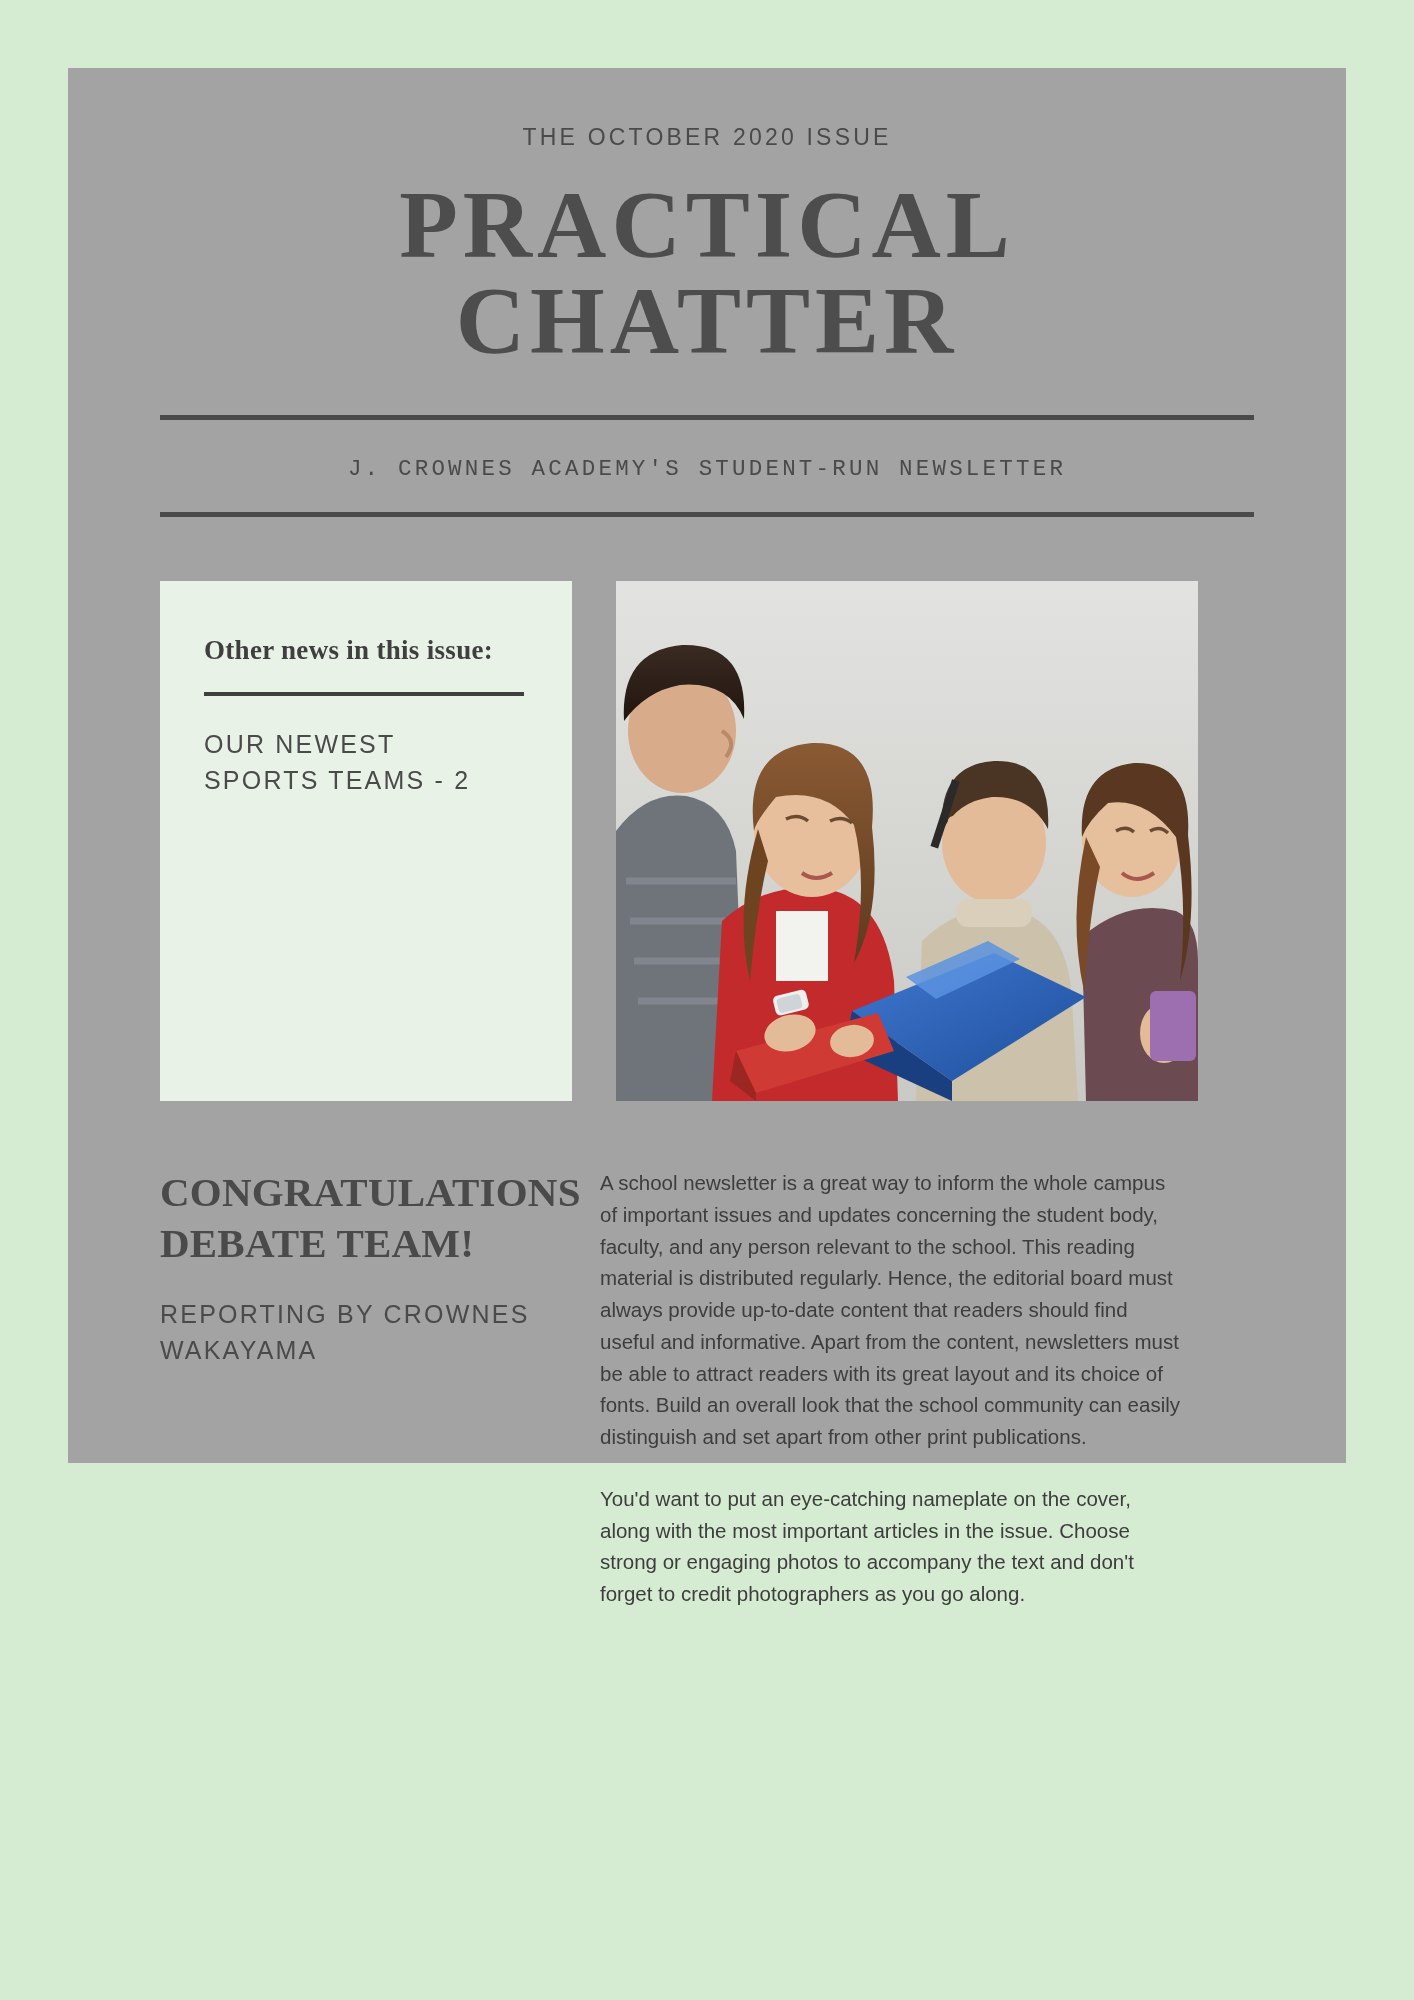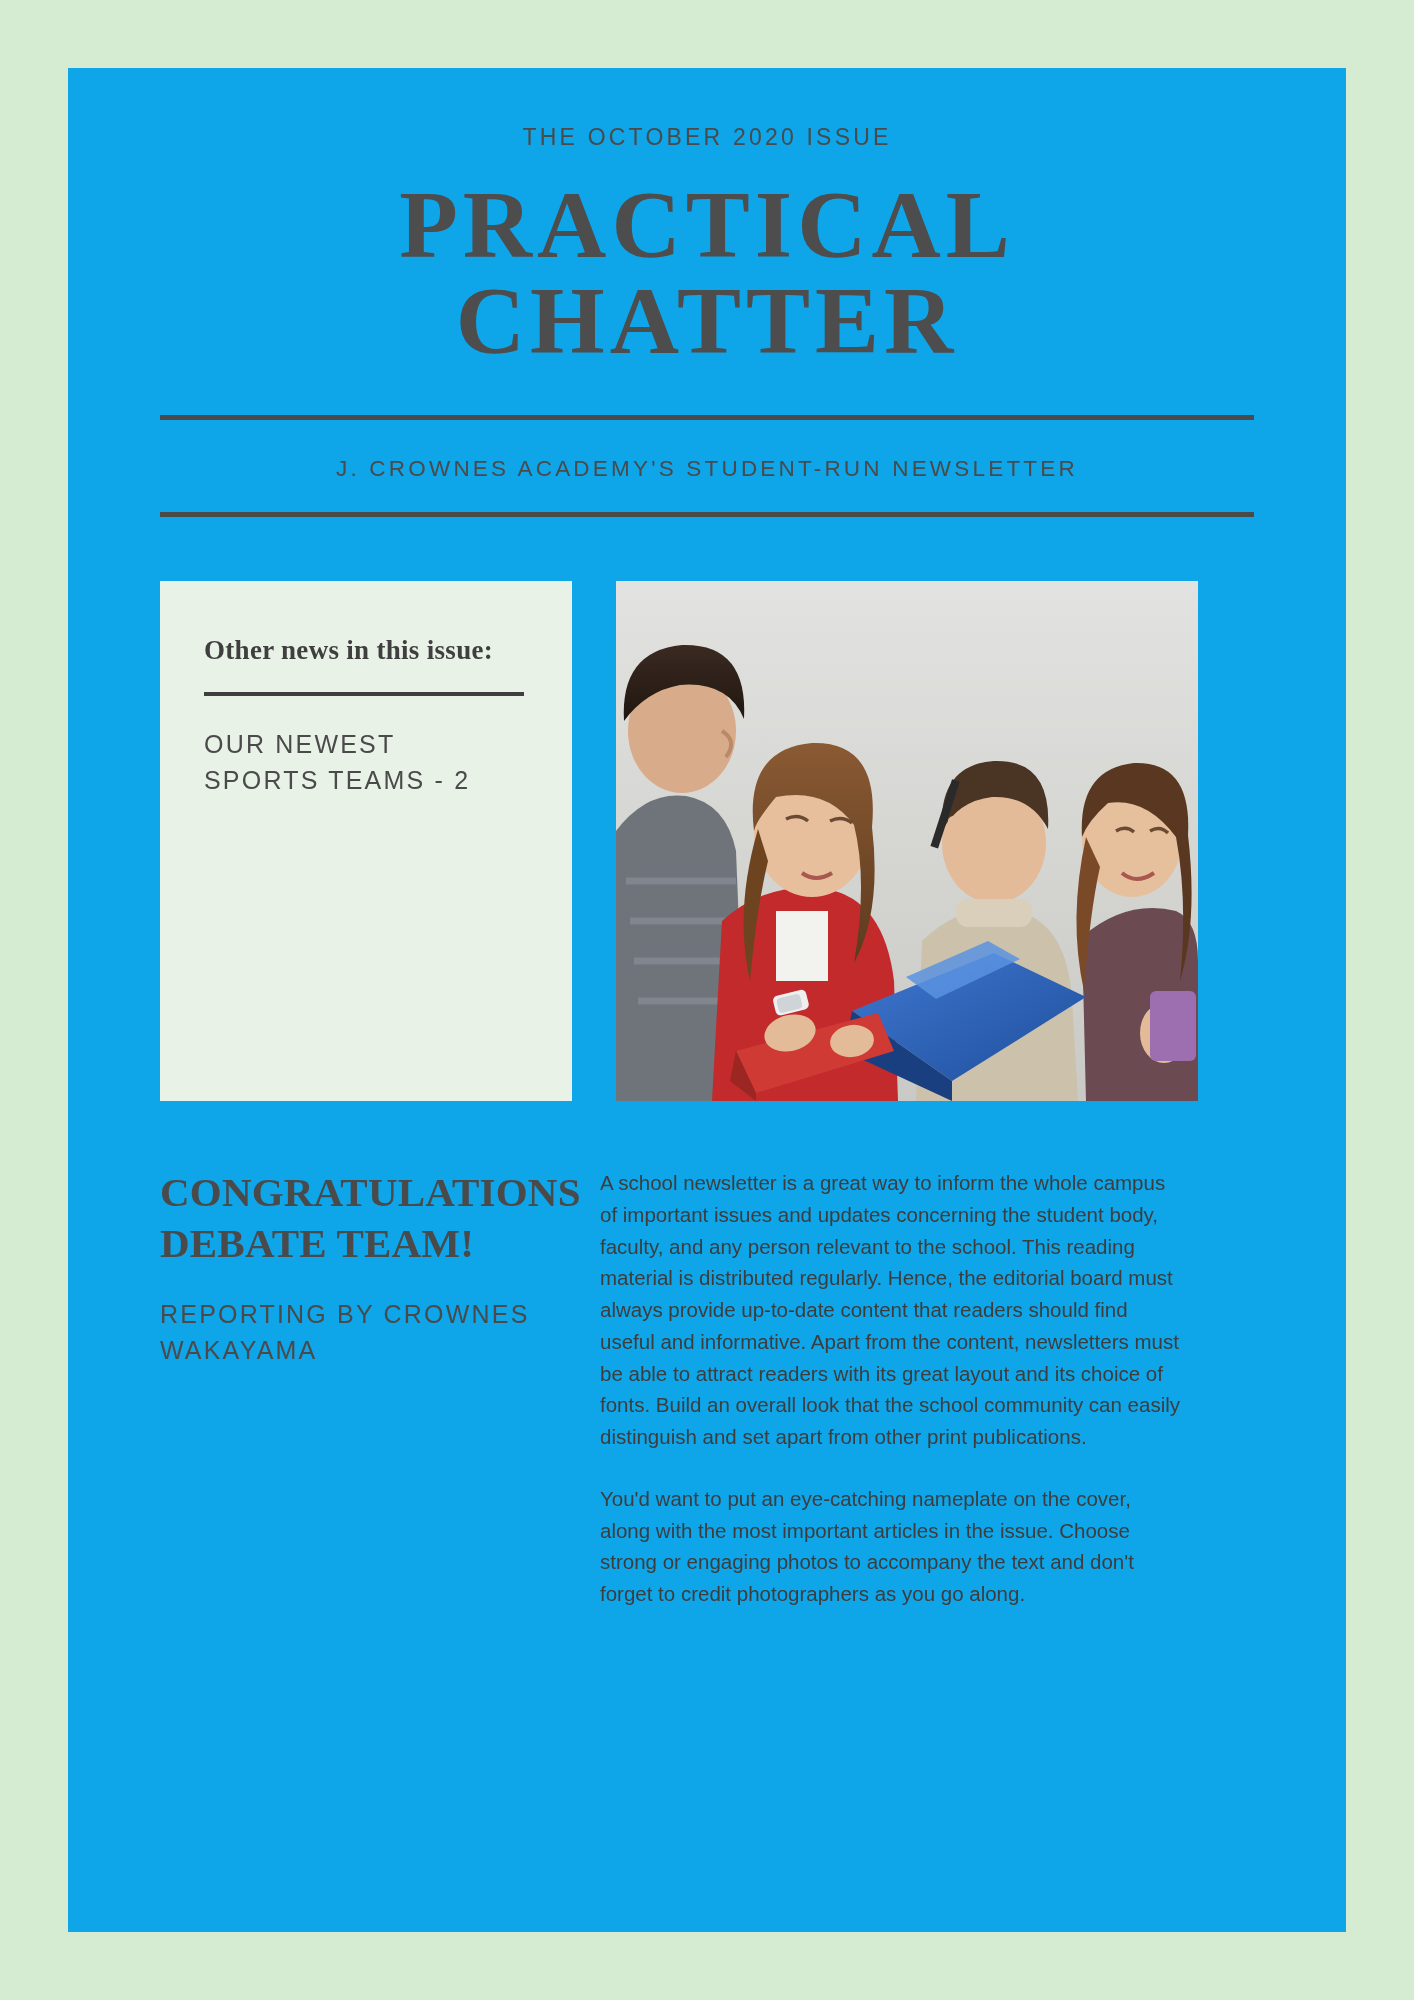--- a/index.html
+++ b/index.html
@@ -12,22 +12,22 @@
     background: #d6ecd2;
     font-family: "Liberation Sans", sans-serif;
     overflow: hidden;
   }
 
   .page {
     position: absolute;
     left: 68px;
     top: 68px;
     width: 1278px;
-    height: 1864px;
-    background: #0ea5e9;
+    height: 1395px;
+    background: #a3a3a3;
   }
 
   .masthead {
     padding-top: 56px;
     text-align: center;
   }
 
   .issue-line {
     font-size: 23px;
     letter-spacing: 3.2px;
@@ -52,20 +52,21 @@
   .rule {
     height: 5px;
     background: #4a4a4a;
   }
   .subtitle {
     font-size: 22.5px;
     letter-spacing: 3.2px;
     color: #4a4a4a;
     text-align: center;
     padding: 36px 0 30px 0;
+    font-family: Liberation Mono, monospace;
   }
 
   .content {
     margin: 0 92px;
   }
 
   .top-row {
     display: flex;
     margin-top: 64px;
     gap: 44px;

